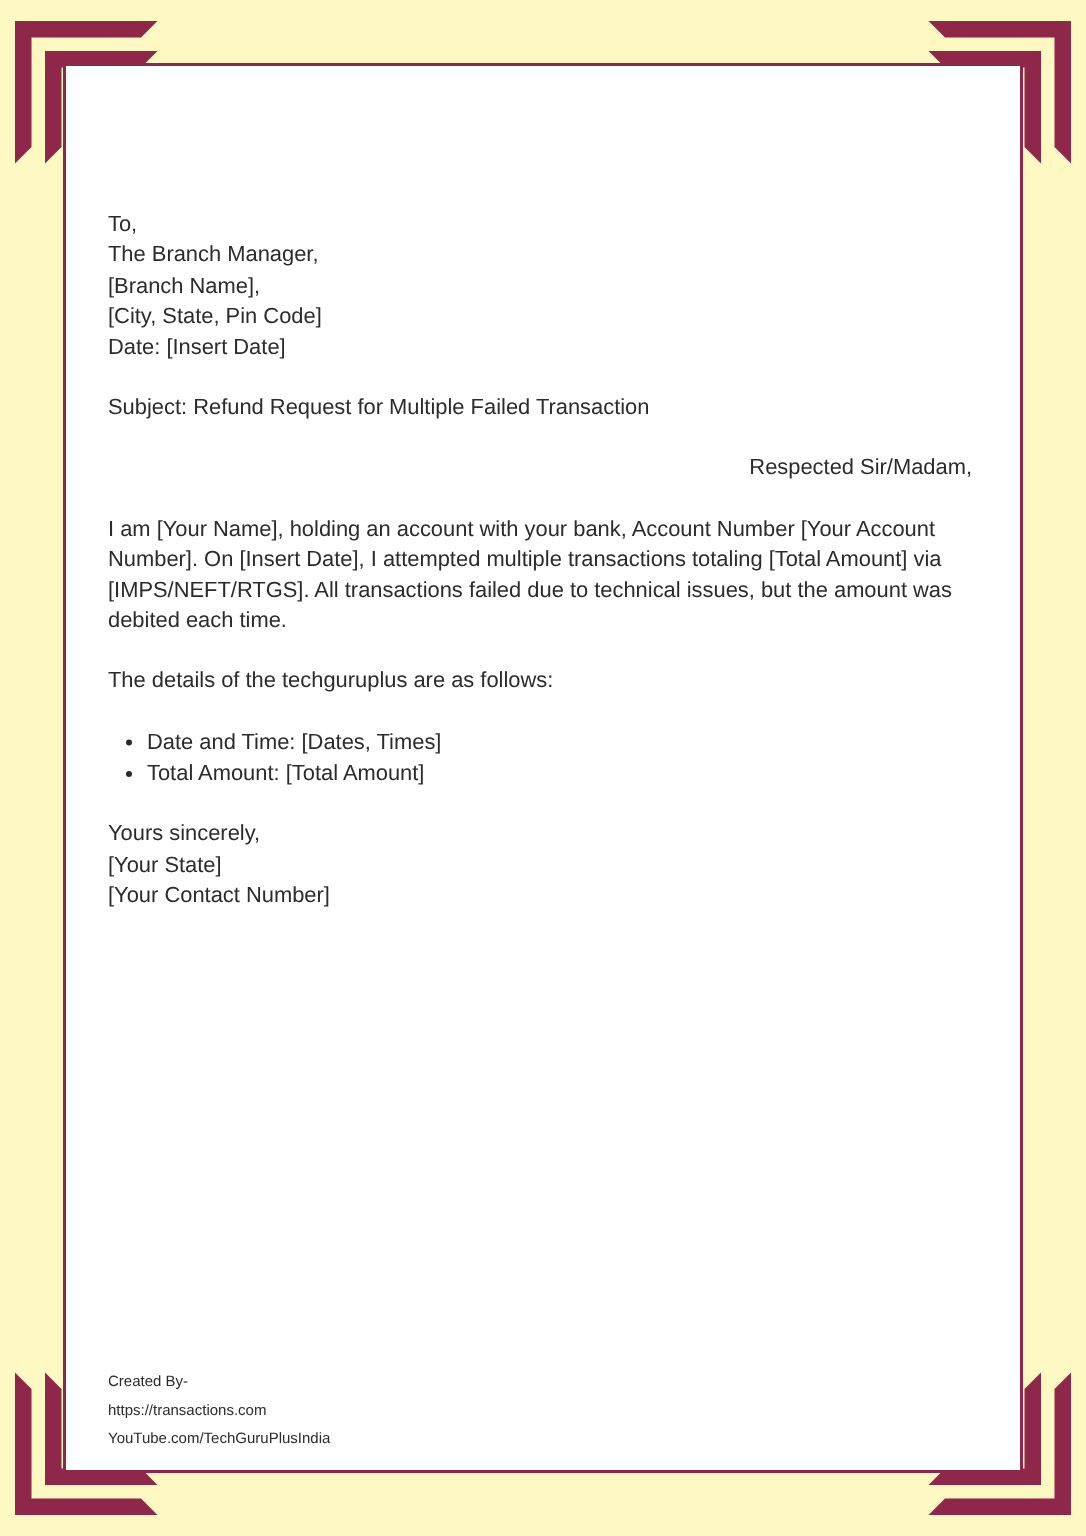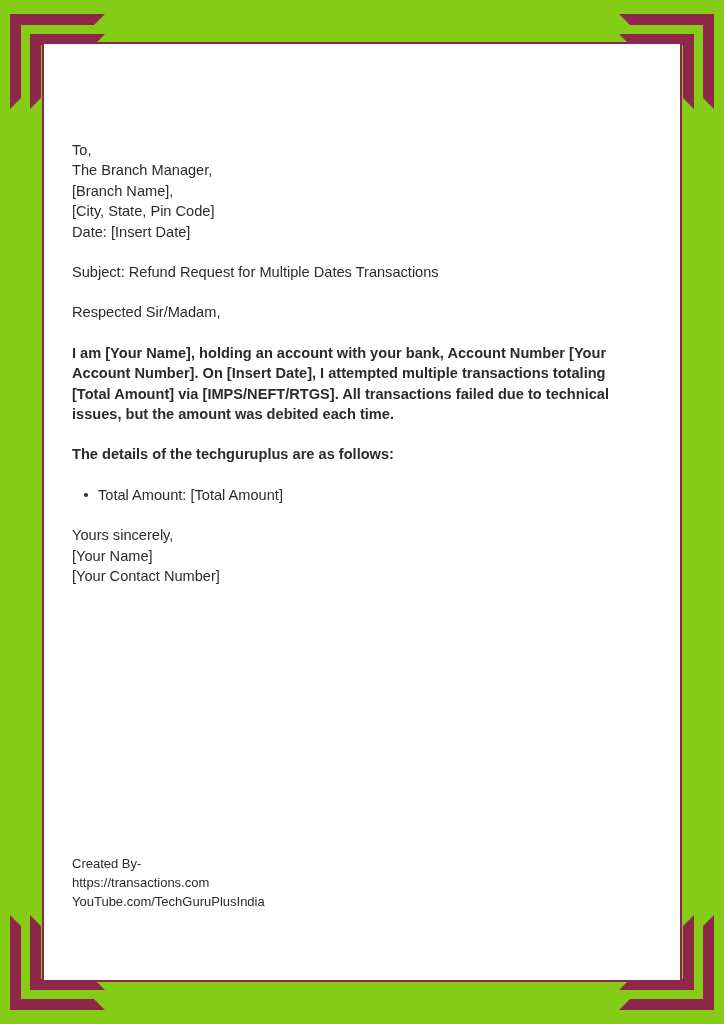--- a/index.html
+++ b/index.html
@@ -4,21 +4,21 @@
 <style>
   html, body {
     margin: 0;
     padding: 0;
     background: #ffffff;
   }
   .page {
     position: relative;
     width: 724px;
     height: 1024px;
-    background: #84cc16;
+    background: #fef9c3;
     overflow: hidden;
     font-family: "Liberation Sans", sans-serif;
   }
 
   
   .inner-frame {
     position: absolute;
     left: 42px;
     top: 42px;
     width: 640px;
@@ -48,22 +48,22 @@
     top: 140px;
     width: 576px;
     color: #2b2b2b;
     font-size: 14.6px;
     line-height: 20.4px;
   }
   .line { white-space: nowrap; }
 
   .addr { margin: 0 0 20px 0; }
   .subject { margin: 0 0 20px 0; }
-  .salutation { margin: 0 0 20px 0; }
-  .para { margin: 0 0 20px 0; font-weight: bold; }
+  .salutation { margin: 0 0 20px 0; text-align: right; }
+  .para { margin: 0 0 20px 0; }
 
   ul.details {
     margin: 0 0 20px 0;
     padding-left: 26px;
     list-style: none;
   }
   ul.details li {
     position: relative;
     padding-left: 0;
     margin: 0 0 0.5px 0;
@@ -77,23 +77,23 @@
     height: 4px;
     border-radius: 50%;
     background: #2b2b2b;
   }
 
   .signoff div { margin: 0; }
 
   .footer {
     position: absolute;
     left: 72px;
-    top: 854px;
+    top: 912px;
     color: #2b2b2b;
-    font-size: 13px;
+    font-size: 10px;
     line-height: 19px;
   }
   .footer div { margin: 0; }
 </style>
 </head>
 <body>
 
 <div class="page">
 
   <div class="corner corner-tl">
@@ -136,36 +136,37 @@
   <div class="content">
 
     <div class="addr">
       <div class="line">To,</div>
       <div class="line">The Branch Manager,</div>
       <div class="line">[Branch Name],</div>
       <div class="line">[City, State, Pin Code]</div>
       <div class="line">Date: [Insert Date]</div>
     </div>
 
-    <div class="subject">Subject: Refund Request for Multiple Dates Transactions</div>
+    <div class="subject">Subject: Refund Request for Multiple Failed Transaction</div>
 
     <div class="salutation">Respected Sir/Madam,</div>
 
     <div class="para">I am [Your Name], holding an account with your bank, Account Number [Your Account Number]. On [Insert Date], I attempted multiple transactions totaling [Total Amount] via [IMPS/NEFT/RTGS]. All transactions failed due to technical issues, but the amount was debited each time.</div>
 
     <div class="para">The details of the techguruplus are as follows:</div>
 
     <ul class="details">
+      <li>Date and Time: [Dates, Times]</li>
       <li>Total Amount: [Total Amount]</li>
     </ul>
 
 
     <div class="signoff">
       <div>Yours sincerely,</div>
-      <div>[Your Name]</div>
+      <div>[Your State]</div>
       <div>[Your Contact Number]</div>
     </div>
 
   </div>
 
   <div class="footer">
     <div>Created By-</div>
     <div>https://transactions.com</div>
     <div>YouTube.com/TechGuruPlusIndia</div>
   </div>

